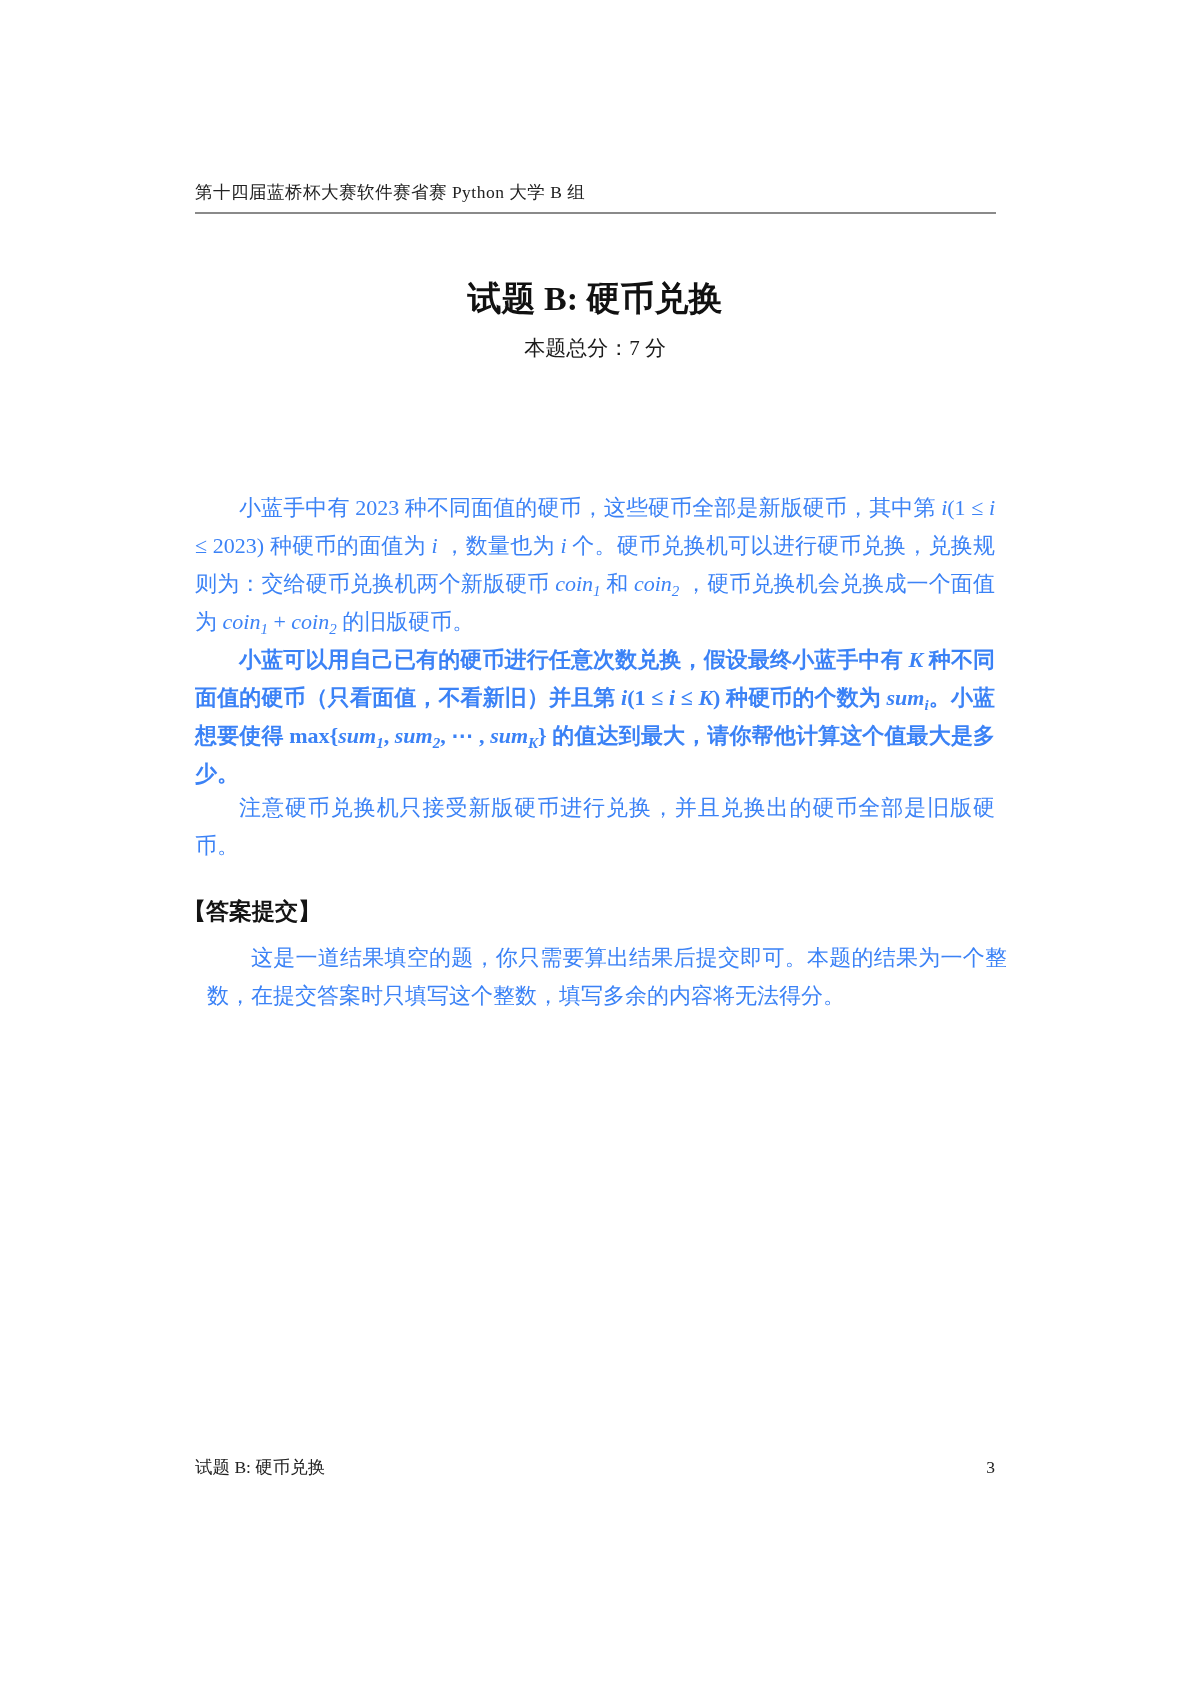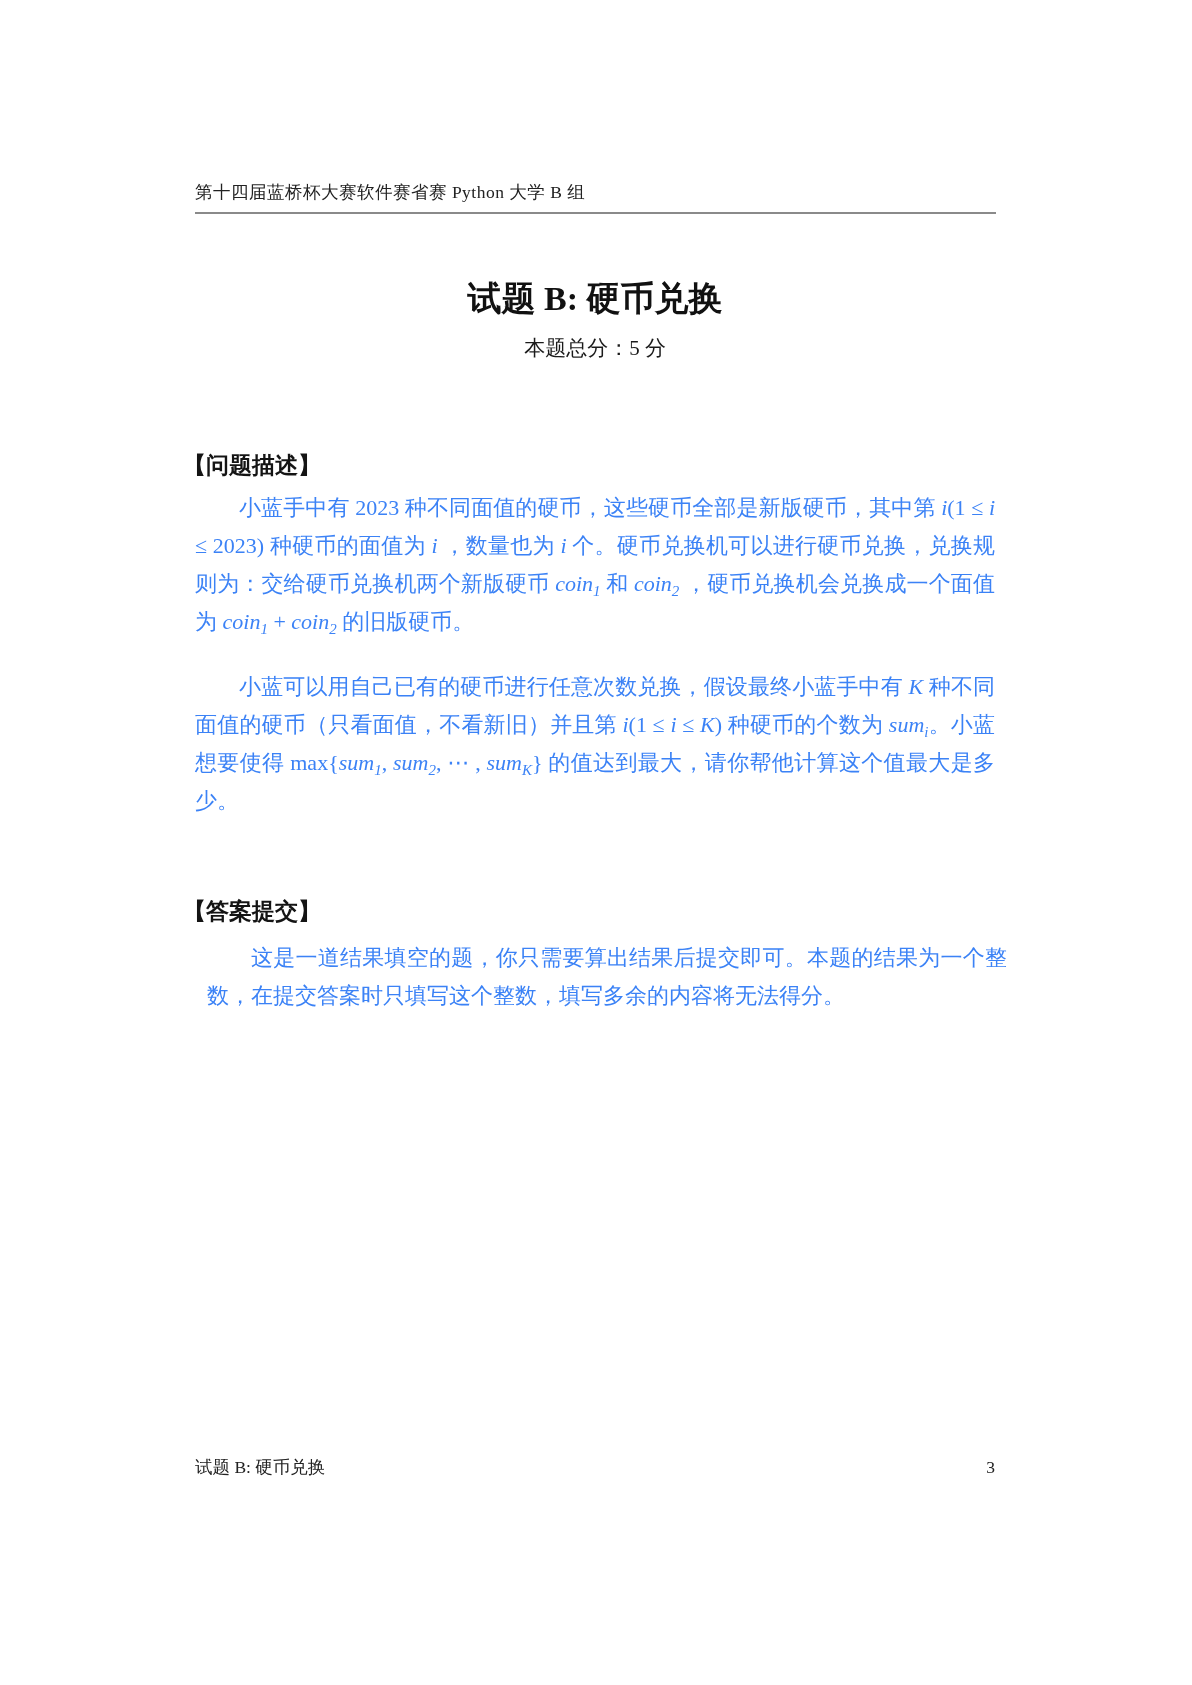--- a/index.html
+++ b/index.html
@@ -71,21 +71,21 @@
     left: 195px;
     width: 800px;
     margin: 0;
     font-size: 22px;
     line-height: 38px;
     text-align: justify;
     text-indent: 2em;
     color: #3b82f6;
   }
   .p-1 { top: 489px; }
-  .p-2 { top: 668px; }
+  .p-2 { top: 641px; font-weight: bold; }
   .p-3 { top: 789px; }
   .p-4 { top: 939px; margin-left: 12px; }
   .math {
     font-style: italic;
     font-family: "Liberation Serif", "DejaVu Serif", serif;
   }
   .math sub {
     font-size: 0.68em;
     line-height: 0;
     font-style: italic;
@@ -106,28 +106,28 @@
 <body>
 
 <div class="page">
 
   <div class="running-header">第十四届蓝桥杯大赛软件赛省赛 Python 大学 B 组</div>
 
   <div class="header-rule"></div>
 
   <h1 class="doc-title">试题 B: 硬币兑换</h1>
 
-  <div class="doc-subtitle">本题总分：5 分</div>
+  <div class="doc-subtitle">本题总分：7 分</div>
 
-  <h2 class="section-heading sec-problem">【问题描述】</h2>
 
   <p class="para p-1"><span>小蓝手中有 2023 种不同面值的硬币，这些硬币全部是新版硬币，其中第 </span><span class="math">i</span><span>(1 ≤ </span><span class="math">i</span><span> ≤ 2023) 种硬币的面值为 </span><span class="math">i</span><span> ，数量也为 </span><span class="math">i</span><span> 个。硬币兑换机可以进行硬币兑换，兑换规则为：交给硬币兑换机两个新版硬币 </span><span class="math">coin<sub>1</sub></span><span> 和 </span><span class="math">coin<sub>2</sub></span><span> ，硬币兑换机会兑换成一个面值为 </span><span class="math">coin<sub>1</sub></span><span> + </span><span class="math">coin<sub>2</sub></span><span> 的旧版硬币。</span></p>
 
   <p class="para p-2"><span>小蓝可以用自己已有的硬币进行任意次数兑换，假设最终小蓝手中有 </span><span class="math">K</span><span> 种不同面值的硬币（只看面值，不看新旧）并且第 </span><span class="math">i</span><span>(1 ≤ </span><span class="math">i</span><span> ≤ </span><span class="math">K</span><span>) 种硬币的个数为 </span><span class="math">sum<sub>i</sub></span><span>。小蓝想要使得 max{</span><span class="math">sum<sub>1</sub></span><span>, </span><span class="math">sum<sub>2</sub></span><span>, ⋯ , </span><span class="math">sum<sub>K</sub></span><span>} 的值达到最大，请你帮他计算这个值最大是多少。</span></p>
 
+  <p class="para p-3"><span>注意硬币兑换机只接受新版硬币进行兑换，并且兑换出的硬币全部是旧版硬币。</span></p>
 
   <h2 class="section-heading sec-answer">【答案提交】</h2>
 
   <p class="para p-4"><span>这是一道结果填空的题，你只需要算出结果后提交即可。本题的结果为一个整数，在提交答案时只填写这个整数，填写多余的内容将无法得分。</span></p>
 
   <div class="page-footer">
     <span>试题 B: 硬币兑换</span>
     <span>3</span>
   </div>
 

